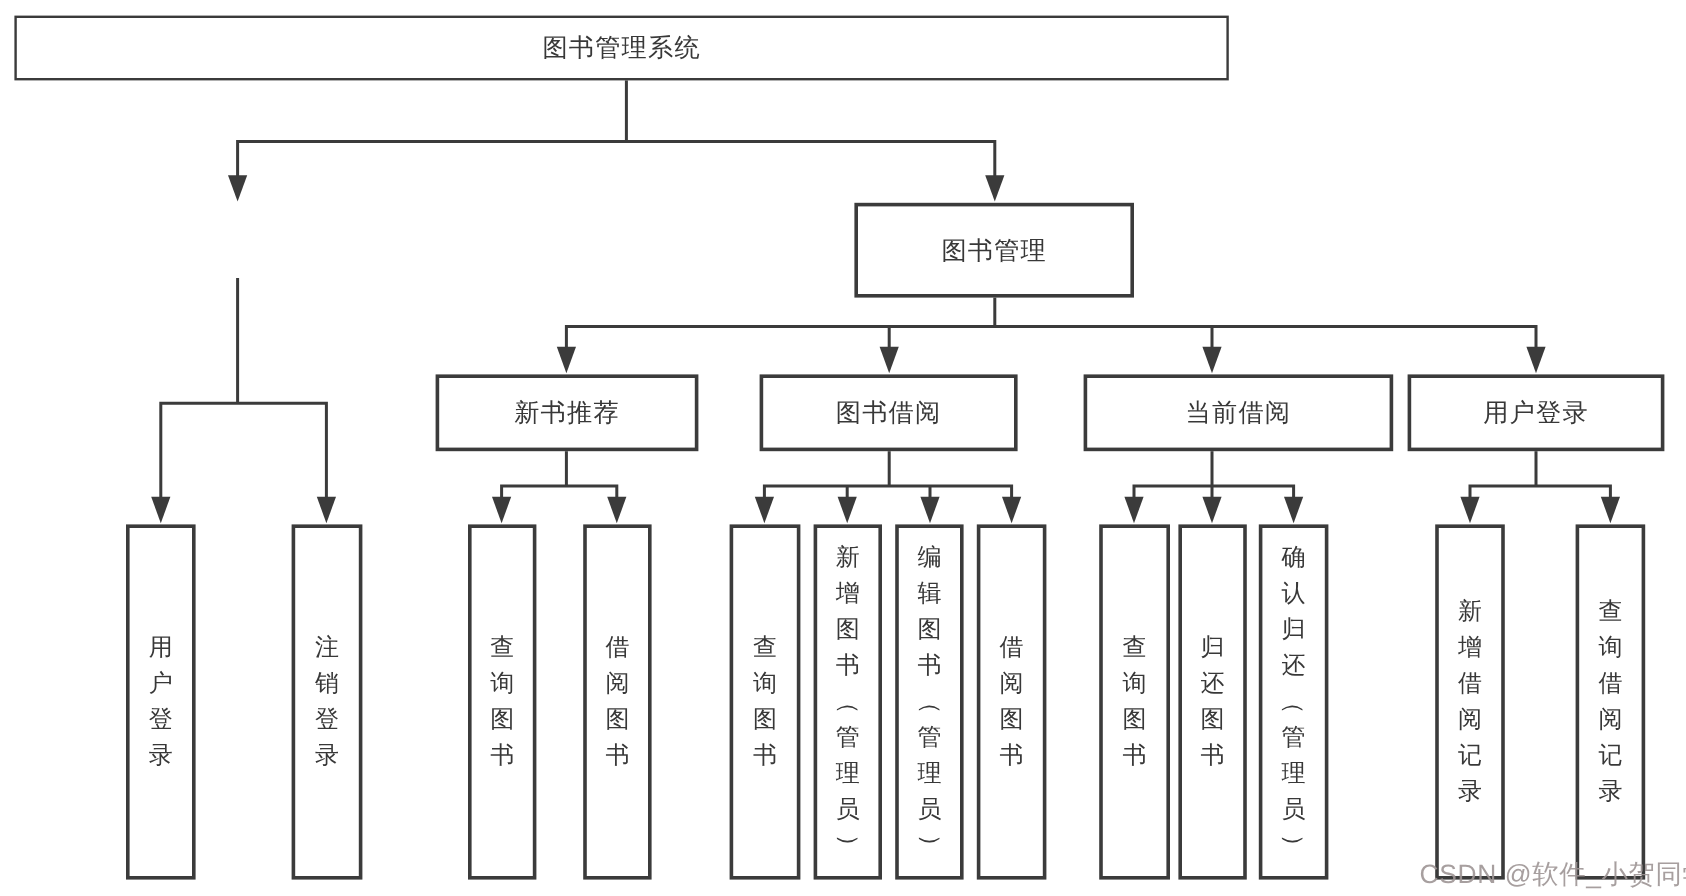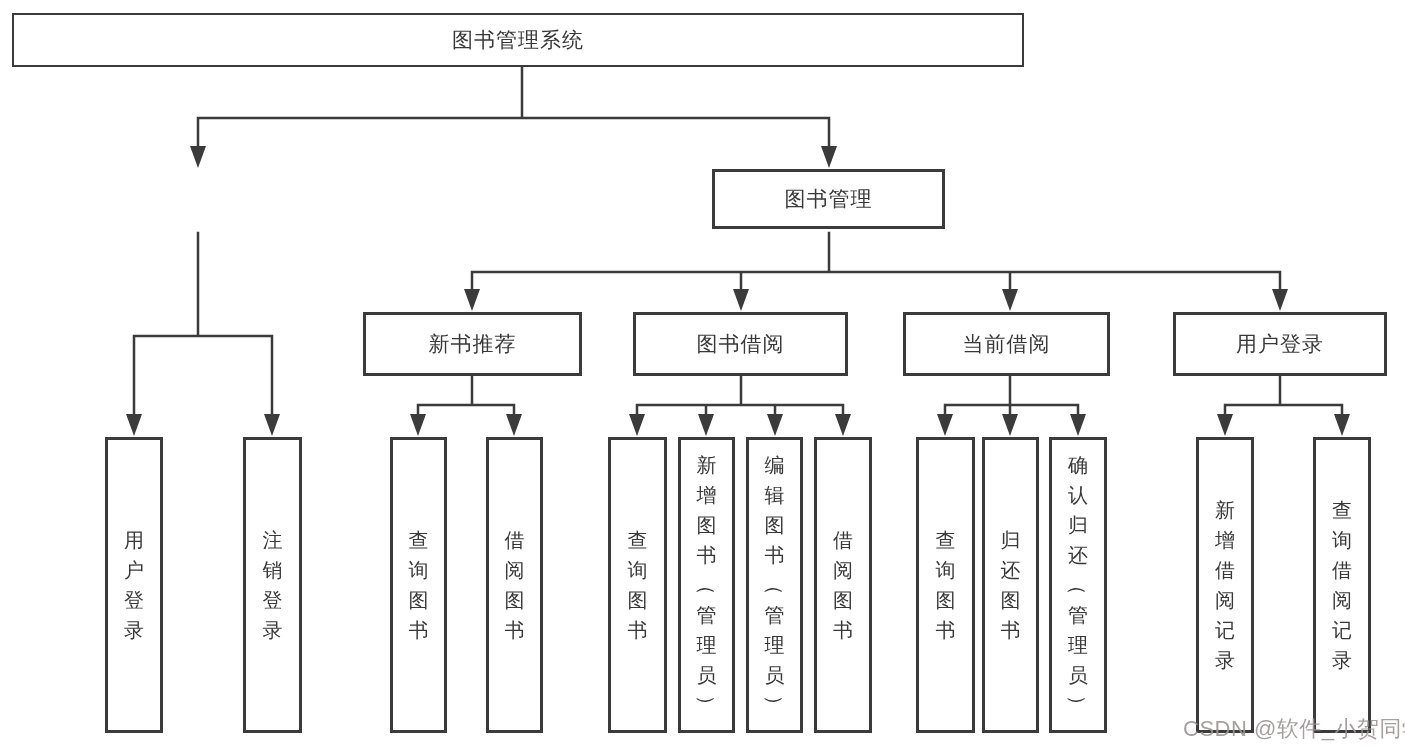--- a/index.html
+++ b/index.html
@@ -84,25 +84,25 @@
       <path d="M937 414 L953 414 L945 436 Z"></path>
       <path d="M1002 414 L1018 414 L1010 436 Z"></path>
       <path d="M1070 414 L1086 414 L1078 436 Z"></path>
       <path d="M1217 414 L1233 414 L1225 436 Z"></path>
       <path d="M1334 414 L1350 414 L1342 436 Z"></path>
     </g>
   </svg>
 
   <div class="node root" style="left:12px;top:13px;width:1012px;height:54px">图书管理系统</div>
 
-  <div class="node" style="left:712px;top:169px;width:233px;height:60px">图书管理</div>
+  <div class="node" style="left:712px;top:169px;width:233px;height:79px">图书管理</div>
 
   <div class="node" style="left:633px;top:312px;width:215px;height:64px">图书借阅</div>
   <div class="node" style="left:363px;top:312px;width:219px;height:64px">新书推荐</div>
-  <div class="node" style="left:903px;top:312px;width:207px;height:64px">当前借阅</div>
+  <div class="node" style="left:903px;top:312px;width:258px;height:64px">当前借阅</div>
   <div class="node" style="left:1173px;top:312px;width:214px;height:64px">用户登录</div>
 
   <div class="node vnode" style="left:105px;top:437px;width:58px;height:296px">
       <span class="ch">用</span>
       <span class="ch">户</span>
       <span class="ch">登</span>
       <span class="ch">录</span>
     </div>
   <div class="node vnode" style="left:243px;top:437px;width:59px;height:296px">
       <span class="ch">注</span>

